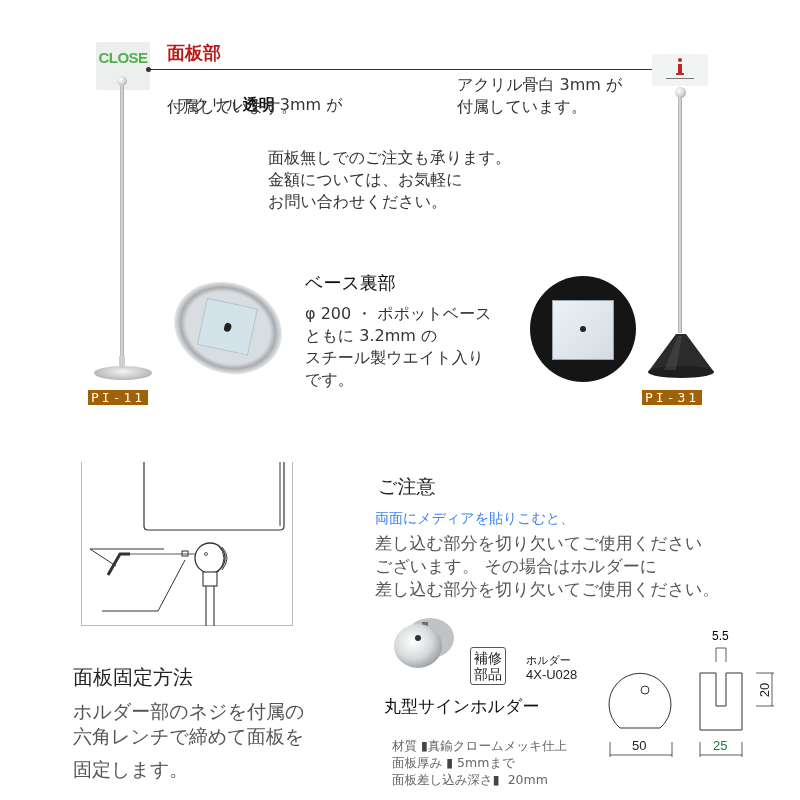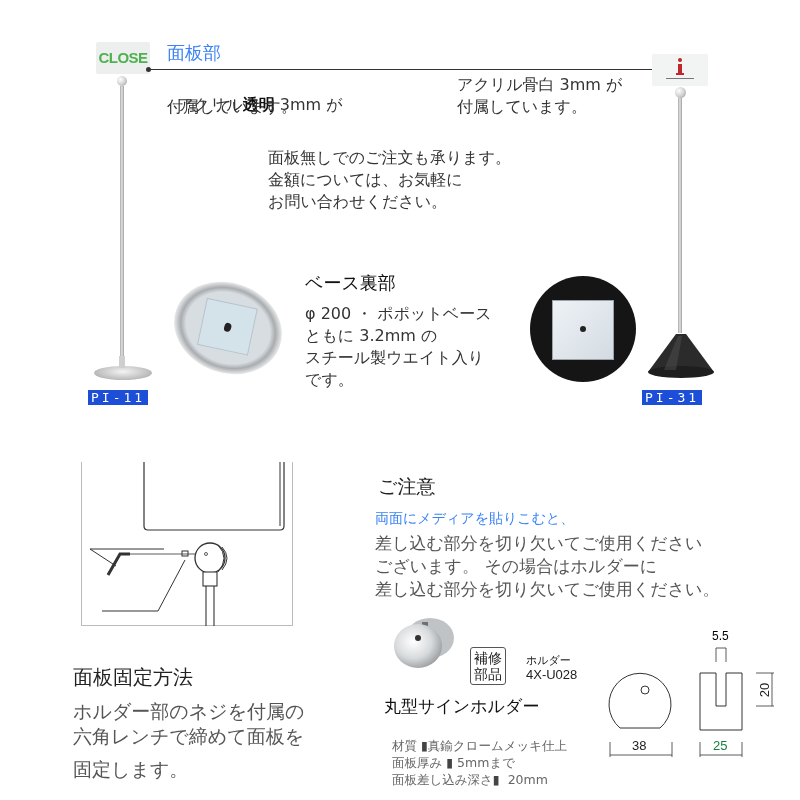--- a/index.html
+++ b/index.html
@@ -7,32 +7,32 @@
   body { position: relative; font-family: "DejaVu Sans", "Liberation Sans", sans-serif; color: #333; }
   .abs { position: absolute; }
   .txt { white-space: pre; line-height: 1.22; }
 
   
   .sign-card { position: absolute; background: #ecefee; border-radius: 2px; }
   .close-label { color: #4fb04f; font-family: "Liberation Sans", sans-serif; font-weight: bold; font-size: 15px; letter-spacing: -0.5px; text-align: center; line-height: 22px; }
   .pole { position: absolute; background: linear-gradient(90deg,#a9a9a9,#e3e3e3,#9c9c9c); }
   .ball { position: absolute; border-radius: 50%; background: radial-gradient(circle at 35% 35%, #ffffff, #cfcfcf 55%, #8f8f8f); }
   .leader { position: absolute; height: 1px; background: #333; }
-  .h-bold { font-weight: normal; font-size: 18px; color: #3b82f6; }
+  .h-bold { font-weight: bold; font-size: 18px; color: #b91c1c; }
   .body-text { font-size: 16px; color: #333; }
-  .model-tag { position: absolute; background: #1d4ed8; color: #fff; font-family: "DejaVu Sans Mono", monospace; font-size: 13px; letter-spacing: 3px; padding: 0 3px; line-height: 15px; }
+  .model-tag { position: absolute; background: #a16207; color: #fff; font-family: "DejaVu Sans Mono", monospace; font-size: 13px; letter-spacing: 3px; padding: 0 3px; line-height: 15px; }
 
   .base-disc { position: absolute; border-radius: 50%; }
   .illu-frame { position: absolute; border-left: 1px solid #bbb; border-right: 1px solid #bbb; border-bottom: 1px solid #bbb; }
   .stamp { position: absolute; border: 1.5px solid #555; border-radius: 3px; font-size: 14px; line-height: 16px; text-align: center; color: #222; padding: 2px 3px; white-space: pre; }
 </style>
 </head>
 <body>
 
-<div class="sign-card" style="left:96px;top:42px;width:54px;height:32px;">
+<div class="sign-card" style="left:96px;top:42px;width:54px;height:48px;">
   <div class="close-label" style="margin-top:5px;">CLOSE</div>
 </div>
 <div class="ball" style="left:117px;top:76px;width:10px;height:10px;"></div>
 <div class="pole" style="left:120px;top:86px;width:4px;height:272px;"></div>
 <div class="abs" style="left:94px;top:366px;width:58px;height:14px;border-radius:50%;background:radial-gradient(ellipse at 50% 40%,#f4f4f4,#b9b9b9 70%,#8d8d8d);"></div>
 <div class="abs" style="left:119px;top:356px;width:6px;height:12px;background:#cfcfcf;"></div>
 <div class="model-tag" style="left:88px;top:390px;">PI-11</div>
 
 <div class="leader" style="left:148px;top:69px;width:505px;"></div>
 <div class="abs" style="left:146px;top:67px;width:5px;height:5px;border-radius:50%;background:#333;"></div>
@@ -174,17 +174,17 @@
     <line x1="100" y1="135" x2="142" y2="135" stroke="#333" stroke-width="0.8"></line>
 
     <line x1="116" y1="28" x2="116" y2="42" stroke="#333" stroke-width="0.8"></line>
     <line x1="126" y1="28" x2="126" y2="42" stroke="#333" stroke-width="0.8"></line>
     <line x1="116" y1="28" x2="126" y2="28" stroke="#333" stroke-width="0.8"></line>
 
     <line x1="156" y1="53" x2="174" y2="53" stroke="#333" stroke-width="0.8"></line>
     <line x1="156" y1="86" x2="174" y2="86" stroke="#333" stroke-width="0.8"></line>
     <line x1="172" y1="53" x2="172" y2="86" stroke="#333" stroke-width="0.8"></line>
   </svg>
-  <div class="abs txt" style="left:32px;top:118px;font-size:13px;color:#222;font-family:'Liberation Sans',sans-serif;">38</div>
+  <div class="abs txt" style="left:32px;top:118px;font-size:13px;color:#222;font-family:'Liberation Sans',sans-serif;">50</div>
   <div class="abs txt" style="left:113px;top:118px;font-size:13px;color:#15803d;font-family:'Liberation Sans',sans-serif;">25</div>
   <div class="abs txt" style="left:112px;top:9px;font-size:12px;color:#000000;font-family:'Liberation Sans',sans-serif;">5.5</div>
   <div class="abs txt" style="left:158px;top:62px;font-size:13px;color:#222;font-family:'Liberation Sans',sans-serif;transform:rotate(-90deg);">20</div>
 </div>
 
 </body></html>

